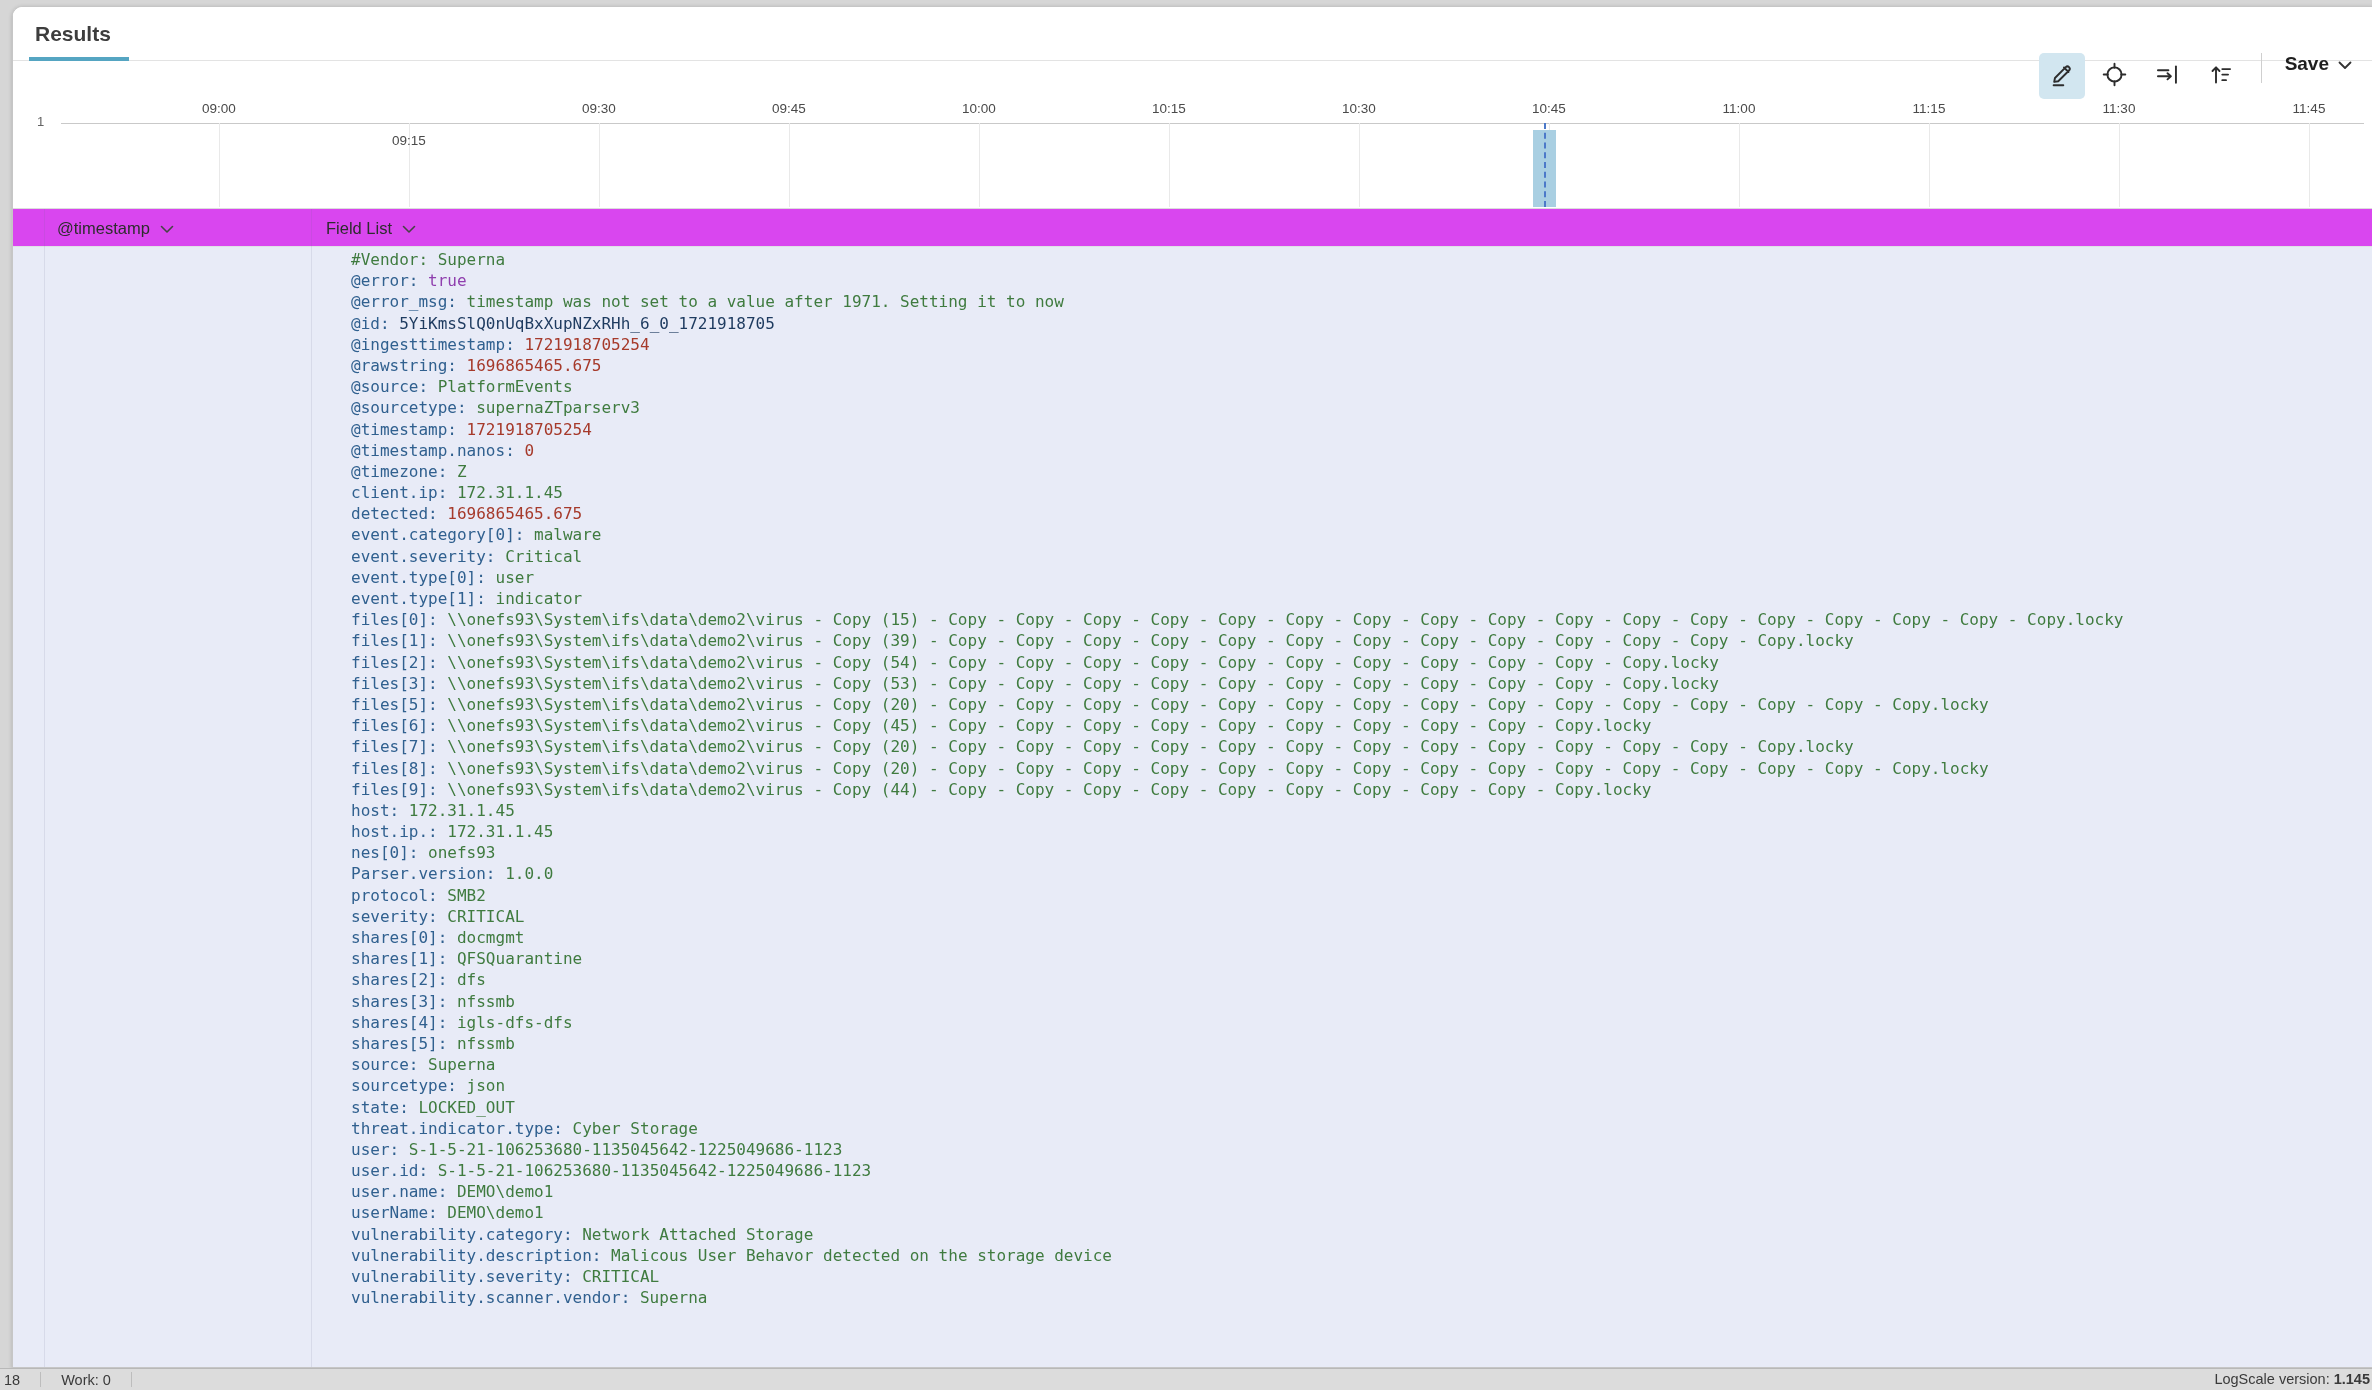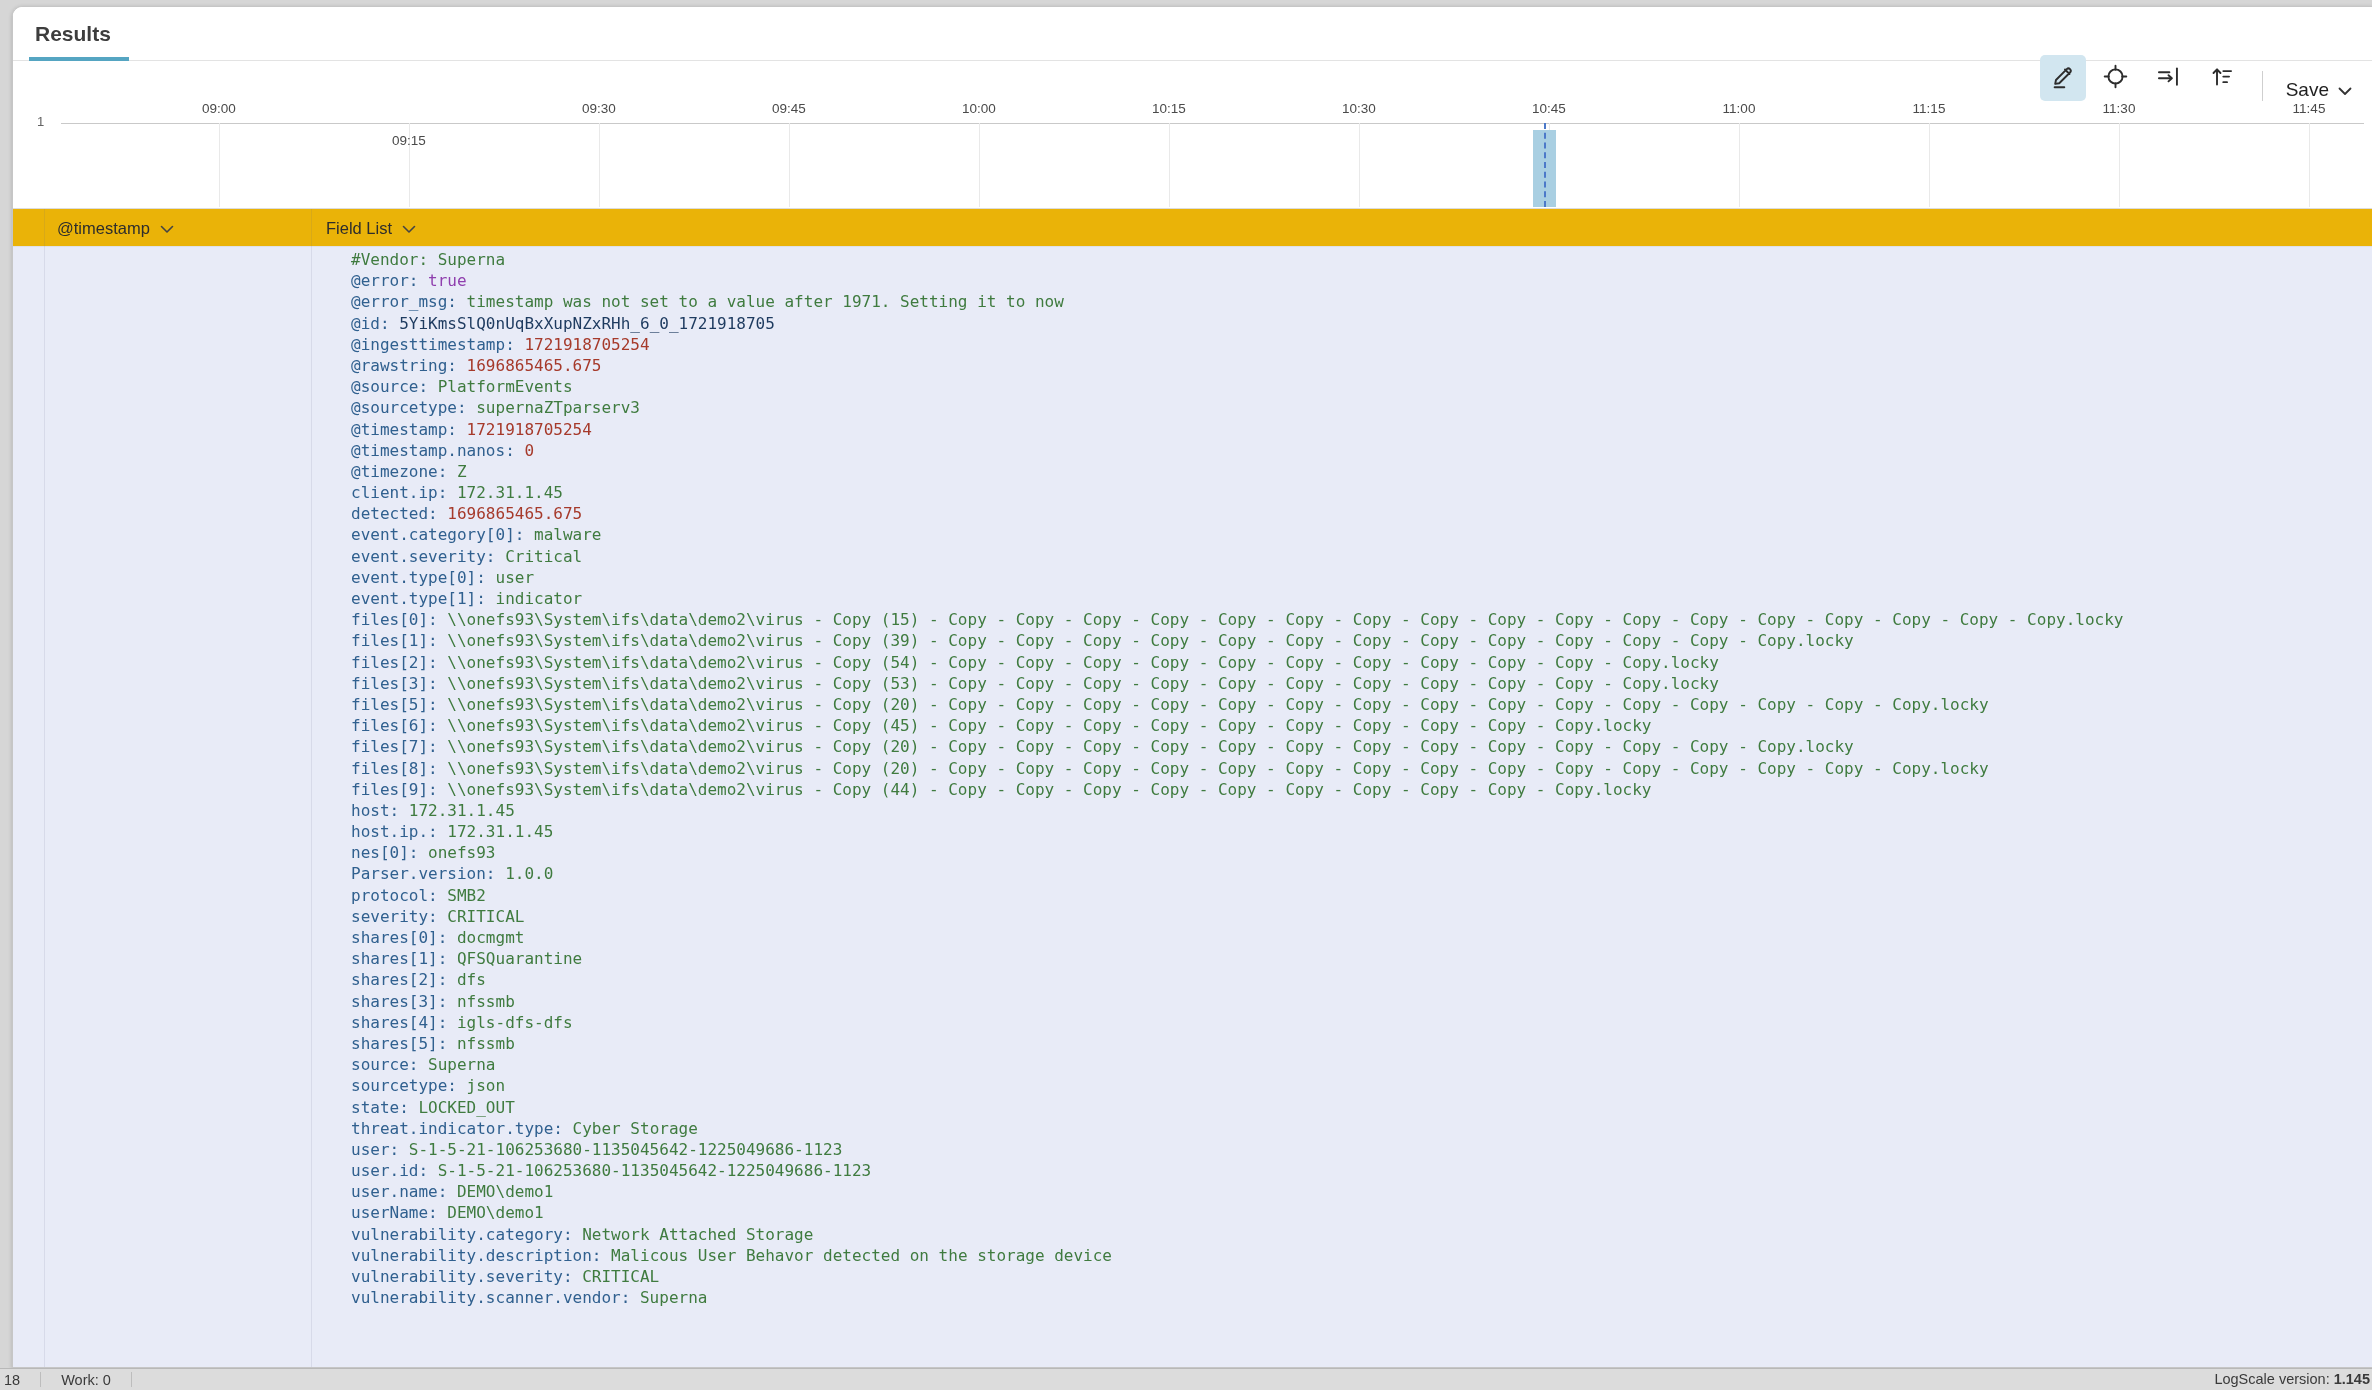--- a/index.html
+++ b/index.html
@@ -10,39 +10,39 @@
           background:#ffffff; border:1px solid #c6c6c6; border-right:none;
           border-radius:10px 0 0 0; box-shadow:0 1px 4px rgba(0,0,0,.18); overflow:hidden; }
 
   
   .tabbar { position:absolute; left:0; top:0; right:0; height:54px; border-bottom:1px solid #e3e3e3; background:#fff; }
   .tab { position:absolute; left:22px; top:0; height:54px; display:flex; align-items:center;
          font-size:21px; font-weight:700; color:#3d3d3d; cursor:pointer; }
   .tab-underline { position:absolute; left:-6px; bottom:0; width:100px; height:4px; background:var(--accent_tab); }
 
   
-  .toolbar { position:absolute; top:46px; right:14px; height:48px; display:flex; align-items:flex-end; gap:7px; z-index:6; }
+  .toolbar { position:absolute; top:46px; right:14px; height:48px; display:flex; align-items:flex-start; gap:7px; z-index:6;font-weight:bold; }
   .icon-btn { width:46px; height:46px; border-radius:5px; display:flex; align-items:center; justify-content:center; cursor:pointer; }
   .icon-btn.active { background:#d2e6f0; }
   .icon-btn svg { stroke:#2d2d2d; fill:none; stroke-width:1.7; stroke-linecap:round; stroke-linejoin:round; }
   .tb-divider { width:1px; height:30px; background:#cfcfcf; margin:0 10px; }
   .save-btn { display:flex; align-items:center; gap:9px; font-size:19px; color:#1f1f1f; cursor:pointer; padding:0 6px; }
   .save-btn svg { stroke:#333; fill:none; stroke-width:1.8; stroke-linecap:round; stroke-linejoin:round; }
 
   
   .chart { position:absolute; left:0; top:54px; right:0; height:148px; background:#fff; border-bottom:1px solid #dcdcdc; }
   .ylab { position:absolute; left:24px; top:53px; font-size:13px; color:#636363; }
   .axis-line { position:absolute; left:48px; right:8px; top:62px; height:1px; background:#c9c9c9; }
   .tick-label { position:absolute; top:40px; width:70px; margin-left:-35px; text-align:center; font-size:13.5px; color:#4a4a4a; }
   .gridline { position:absolute; top:62px; height:84px; width:1px; background:#e9e9e9; }
   .hbar { position:absolute; top:69px; height:77px; width:23px; background:var(--bar_fill); }
   .dashline { position:absolute; top:62px; height:84px; width:0; border-left:2px dashed var(--bar_marker); }
 
   
-  .header-row { position:absolute; left:0; top:202px; right:0; height:38px; background:#eab308; border-bottom:1px solid #dfe1e6; }
+  .header-row { position:absolute; left:0; top:202px; right:0; height:38px; background:#d946ef; border-bottom:1px solid #dfe1e6; }
   .col-btn { position:absolute; top:0; height:38px; display:flex; align-items:center; gap:10px;
              font-size:16.5px; color:#2d2d2d; cursor:pointer; }
   .col-btn svg { stroke:#444; fill:none; stroke-width:1.6; stroke-linecap:round; stroke-linejoin:round; }
   .vline { position:absolute; top:202px; bottom:0; width:1px; background:rgba(100,110,140,.13); z-index:3; }
 
   
   .content { position:absolute; left:0; top:240px; right:0; bottom:0; background:var(--selection_bg);
              overflow:hidden; padding:2px 0 0 338px;
              font-family:"DejaVu Sans Mono", monospace; font-size:16px; line-height:21.2px; }
   .log-line { white-space:pre; height:21.2px; }

